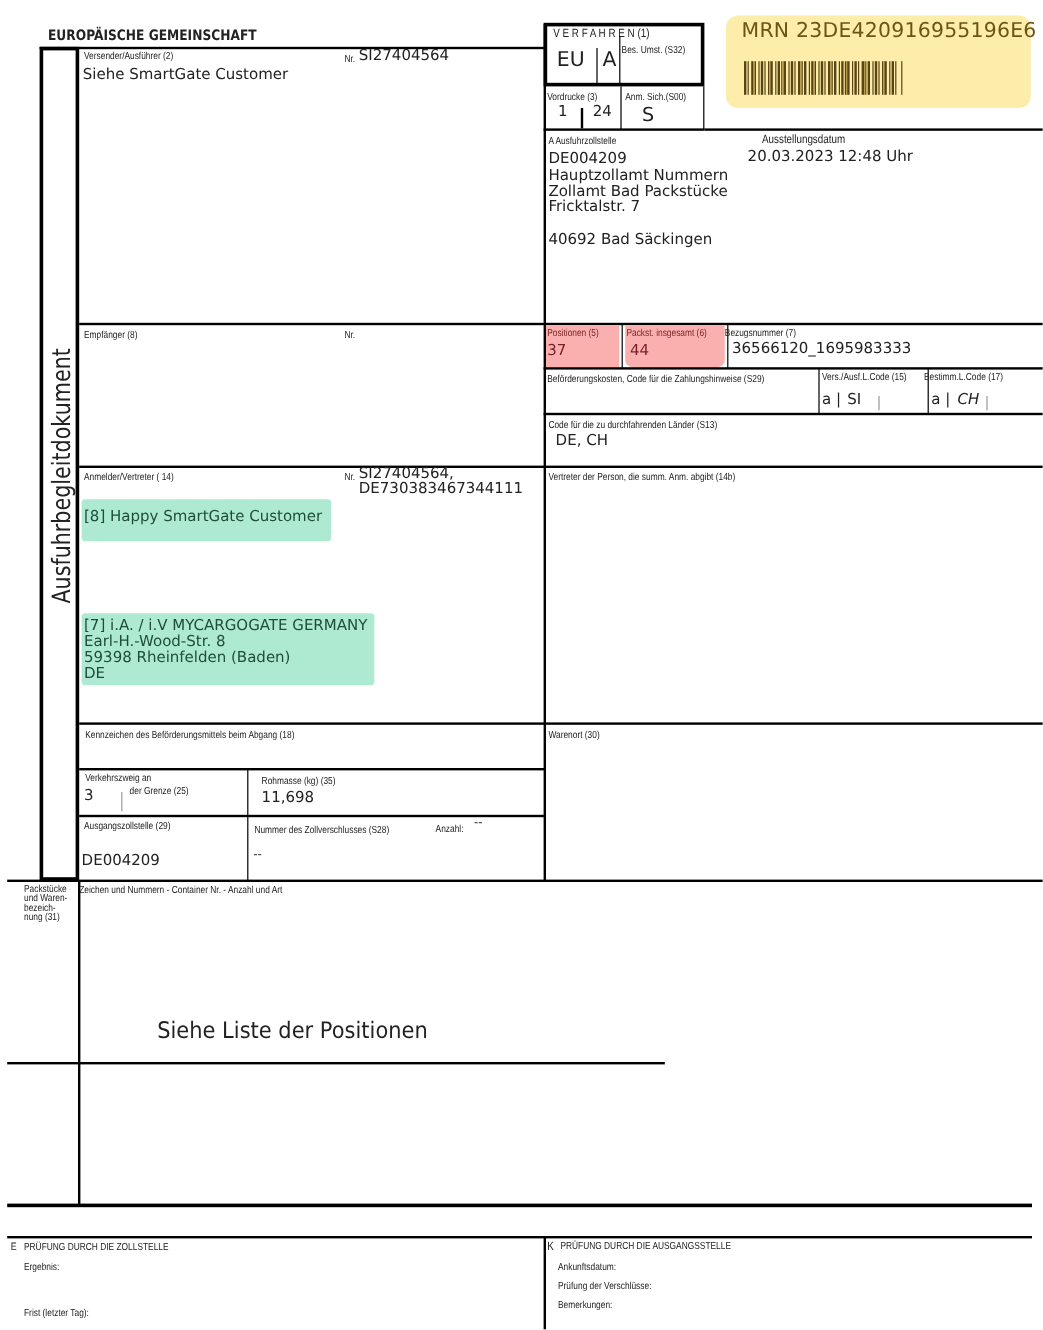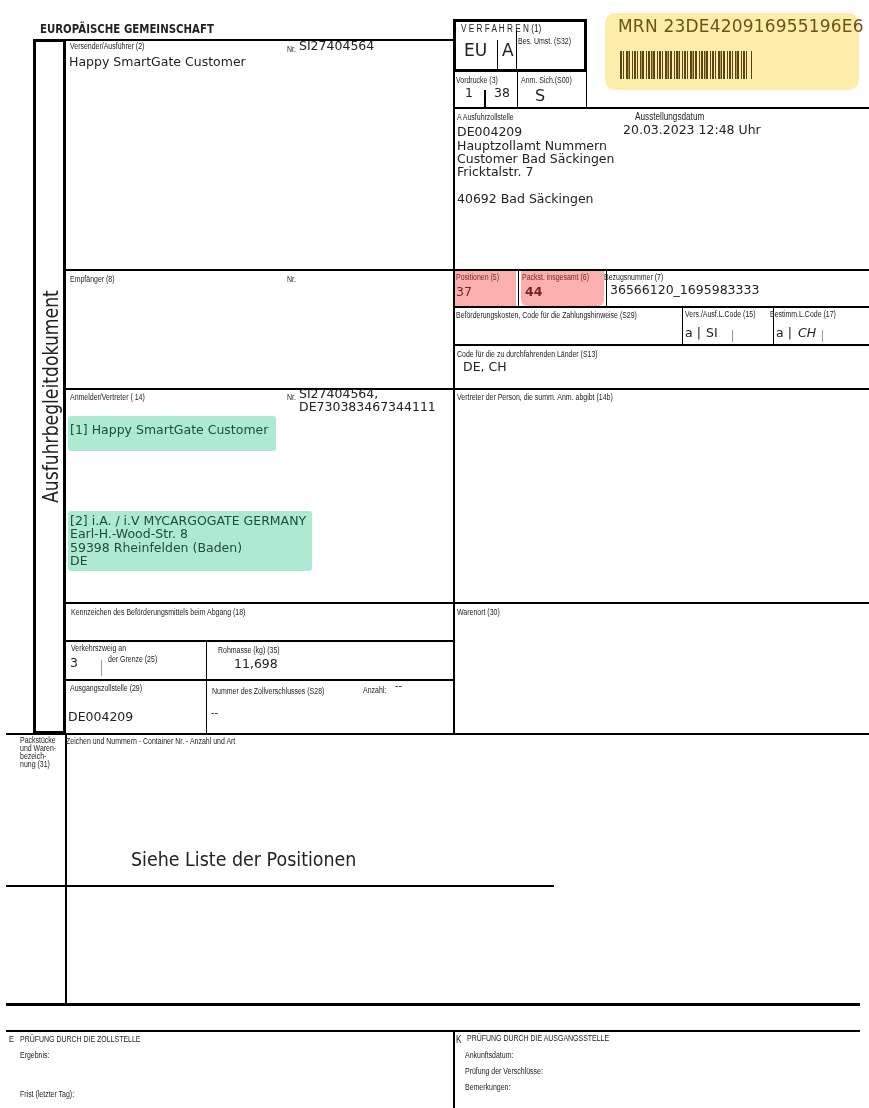--- a/index.html
+++ b/index.html
@@ -31,35 +31,35 @@
 <div class="abs" style="left:33px; top:39px; width:33px; height:695px; border:3px solid #000;"></div>
 <div class="vert" style="left:39px; top:503px;">Ausfuhrbegleitdokument</div>
 
 <div class="hl" style="left:33px; top:39px; width:421px; height:1.5px;"></div>
 
 <div class="vl" style="left:453px; top:20px; width:1.5px; height:714px;"></div>
 
 <div class="lbl" style="left:70px; top:41px;">Versender/Ausführer (2)</div>
 <div class="lbl" style="left:287px; top:44px;">Nr.</div>
 <div class="val" style="left:299px; top:39px;">SI27404564</div>
-<div class="val" style="left:69px; top:55px;">Happy SmartGate Customer</div>
+<div class="val" style="left:69px; top:55px;">Siehe SmartGate Customer</div>
 
 <div class="abs" style="left:453px; top:19px; width:134px; height:53px; border:3px solid #000;"></div>
 <div class="lbl" style="left:461px; top:23px; font-size:10px;">V E R F A H R E N (1)</div>
 <div class="val" style="left:464px; top:44px; font-size:17px;">EU</div>
 <div class="vl" style="left:497px; top:40px; width:1px; height:30px;"></div>
 <div class="val" style="left:502px; top:44px; font-size:17px;">A</div>
 <div class="vl" style="left:516px; top:30px; width:1px; height:40px;"></div>
 <div class="lbl" style="left:518px; top:36px;">Bes. Umst. (S32)</div>
 
 <div class="abs" style="left:453px; top:72px; width:134px; height:36px; border-right:1.5px solid #000;"></div>
 <div class="lbl" style="left:456px; top:75px;">Vordrucke (3)</div>
 <div class="val" style="left:465px; top:86px;">1</div>
 <div class="vl" style="left:484px; top:90px; width:1.5px; height:17px;"></div>
-<div class="val" style="left:494px; top:86px;">38</div>
+<div class="val" style="left:494px; top:86px;">24</div>
 <div class="vl" style="left:517px; top:72px; width:1px; height:36px;"></div>
 <div class="lbl" style="left:521px; top:75px;">Anm. Sich.(S00)</div>
 <div class="val" style="left:535px; top:89px; font-size:16px;">S</div>
 
 <div class="abs mrn-box" style="left:605px; top:13px; width:254px; height:77px;"></div>
 <div class="abs mrn-text" style="left:618px; top:16px;">MRN 23DE420916955196E6</div>
 <div class="abs barcode" style="left:620px; top:51px; width:164px;">
   <span style="width:2px;background:#5a4512"></span>
     <span style="width:1px"></span>
     <span style="width:1px;background:#5a4512"></span>
@@ -154,38 +154,38 @@
     <span style="width:4px"></span>
     <span style="width:1px;background:#5a4512"></span>
 </div>
 
 <div class="hl" style="left:587px; top:107px; width:282px; height:1.5px;"></div>
 <div class="hl" style="left:453px; top:107px; width:134px; height:1.5px;"></div>
 
 <div class="lbl" style="left:457px; top:112px;">A Ausfuhrzollstelle</div>
 <div class="val" style="left:457px; top:125px;">DE004209</div>
 <div class="val" style="left:457px; top:139px;">Hauptzollamt Nummern</div>
-<div class="val" style="left:457px; top:152px;">Customer Bad Säckingen</div>
+<div class="val" style="left:457px; top:152px;">Zollamt Bad Packstücke</div>
 <div class="val" style="left:457px; top:165px;">Fricktalstr. 7</div>
 <div class="val" style="left:457px; top:192px;">40692 Bad Säckingen</div>
 <div class="lbl" style="left:635px; top:111px; font-size:10px;">Ausstellungsdatum</div>
 <div class="val" style="left:623px; top:123px;">20.03.2023 12:48 Uhr</div>
 
 <div class="hl" style="left:66px; top:269px; width:803px; height:1.5px;"></div>
 
 <div class="lbl" style="left:70px; top:274px;">Empfänger (8)</div>
 <div class="lbl" style="left:287px; top:274px;">Nr.</div>
 
 <div class="abs red-box" style="left:455px; top:271px; width:61px; height:35px;"></div>
 <div class="lbl red-text" style="left:456px; top:272px;">Positionen (5)</div>
 <div class="val red-text" style="left:456px; top:285px;">37</div>
 <div class="vl" style="left:518px; top:270px; width:1px; height:37px;"></div>
 <div class="abs red-box" style="left:521px; top:271px; width:83px; height:35px; border-radius:0 0 6px 6px;"></div>
 <div class="lbl red-text" style="left:522px; top:272px;">Packst. insgesamt (6)</div>
-<div class="val red-text" style="left:525px; top:285px;font-weight:bold;">44</div>
+<div class="val red-text" style="left:525px; top:285px;">44</div>
 <div class="vl" style="left:606px; top:270px; width:1px; height:37px;"></div>
 <div class="lbl" style="left:604px; top:272px;">Bezugsnummer (7)</div>
 <div class="val" style="left:610px; top:283px;">36566120_1695983333</div>
 
 <div class="hl" style="left:453px; top:306px; width:416px; height:1.5px;"></div>
 
 <div class="lbl" style="left:456px; top:310px;">Beförderungskosten, Code für die Zahlungshinweise (S29)</div>
 <div class="vl" style="left:682px; top:307px; width:1px; height:38px;"></div>
 <div class="lbl" style="left:685px; top:309px;">Vers./Ausf.L.Code (15)</div>
 <div class="val" style="left:685px; top:326px;">a |</div>
@@ -203,44 +203,44 @@
 <div class="val" style="left:463px; top:360px;">DE, CH</div>
 
 <div class="hl" style="left:66px; top:388px; width:803px; height:1.5px;"></div>
 
 <div class="lbl" style="left:70px; top:392px;">Anmelder/Vertreter ( 14)</div>
 <div class="lbl" style="left:287px; top:392px;">Nr.</div>
 <div class="val" style="left:299px; top:387px;">SI27404564,</div>
 <div class="val" style="left:299px; top:400px;">DE730383467344111</div>
 
 <div class="abs green-box" style="left:68px; top:416px; width:208px; height:35px;"></div>
-<div class="val green-text" style="left:70px; top:423px;">[1] Happy SmartGate Customer</div>
+<div class="val green-text" style="left:70px; top:423px;">[8] Happy SmartGate Customer</div>
 
 <div class="abs green-box" style="left:68px; top:511px; width:244px; height:60px;"></div>
-<div class="val green-text" style="left:70px; top:514px;">[2] i.A. / i.V MYCARGOGATE GERMANY</div>
+<div class="val green-text" style="left:70px; top:514px;">[7] i.A. / i.V MYCARGOGATE GERMANY</div>
 <div class="val green-text" style="left:70px; top:527px;">Earl-H.-Wood-Str. 8</div>
 <div class="val green-text" style="left:70px; top:541px;">59398 Rheinfelden (Baden)</div>
 <div class="val green-text" style="left:70px; top:554px;">DE</div>
 
 <div class="lbl" style="left:457px; top:392px;">Vertreter der Person, die summ. Anm. abgibt (14b)</div>
 
 <div class="hl" style="left:66px; top:602px; width:803px; height:1.5px;"></div>
 
 <div class="lbl" style="left:71px; top:607px;">Kennzeichen des Beförderungsmittels beim Abgang (18)</div>
 <div class="lbl" style="left:457px; top:607px;">Warenort (30)</div>
 
 <div class="hl" style="left:66px; top:640px; width:388px; height:1.5px;"></div>
 
 <div class="lbl" style="left:71px; top:643px;">Verkehrszweig an</div>
 <div class="lbl" style="left:108px; top:654px;">der Grenze (25)</div>
 <div class="val" style="left:70px; top:656px;">3</div>
 <div class="vl thin" style="left:101px; top:660px; width:1px; height:16px; background:#999;"></div>
 <div class="vl" style="left:206px; top:641px; width:1px; height:93px;"></div>
 <div class="lbl" style="left:218px; top:645px;">Rohmasse (kg) (35)</div>
-<div class="val" style="left:234px; top:657px;">11,698</div>
+<div class="val" style="left:218px; top:657px;">11,698</div>
 
 <div class="hl" style="left:66px; top:679px; width:388px; height:1.5px;"></div>
 
 <div class="lbl" style="left:70px; top:683px;">Ausgangszollstelle (29)</div>
 <div class="val" style="left:68px; top:710px;">DE004209</div>
 <div class="lbl" style="left:212px; top:686px;">Nummer des Zollverschlusses (S28)</div>
 <div class="lbl" style="left:363px; top:685px;">Anzahl:</div>
 <div class="val" style="left:395px; top:679px; font-size:10px;">--</div>
 <div class="val" style="left:211px; top:706px; font-size:10px;">--</div>
 

